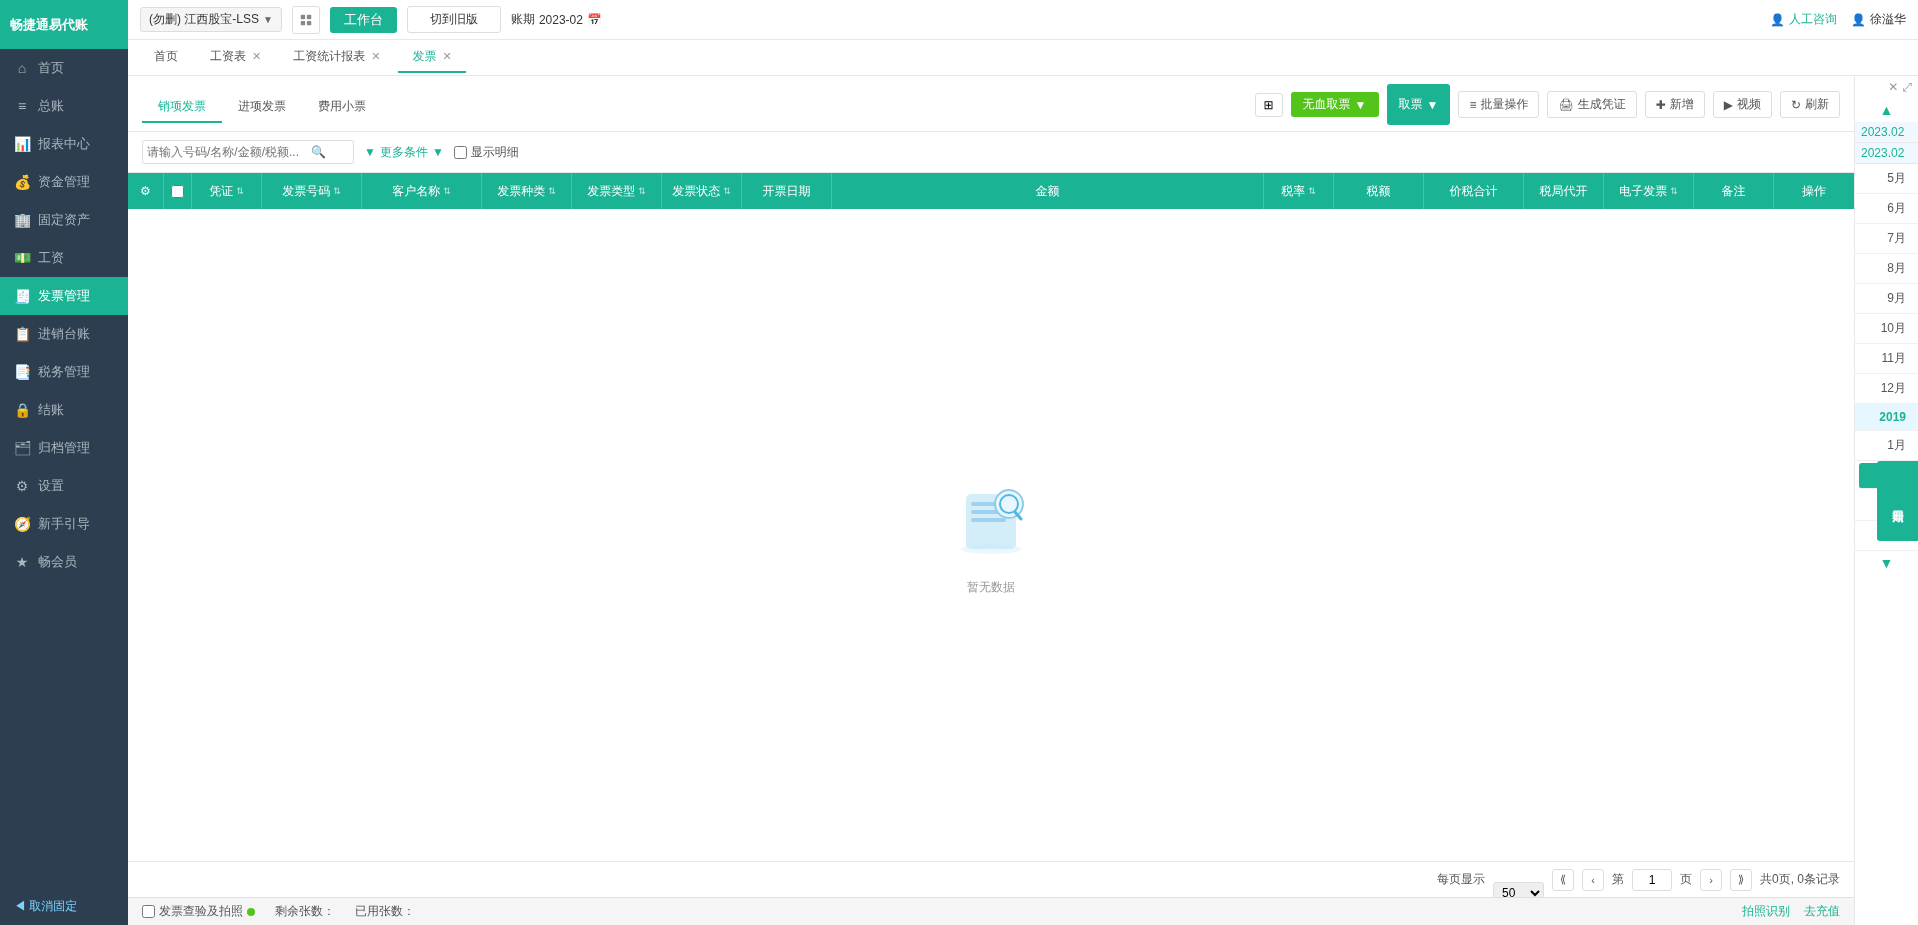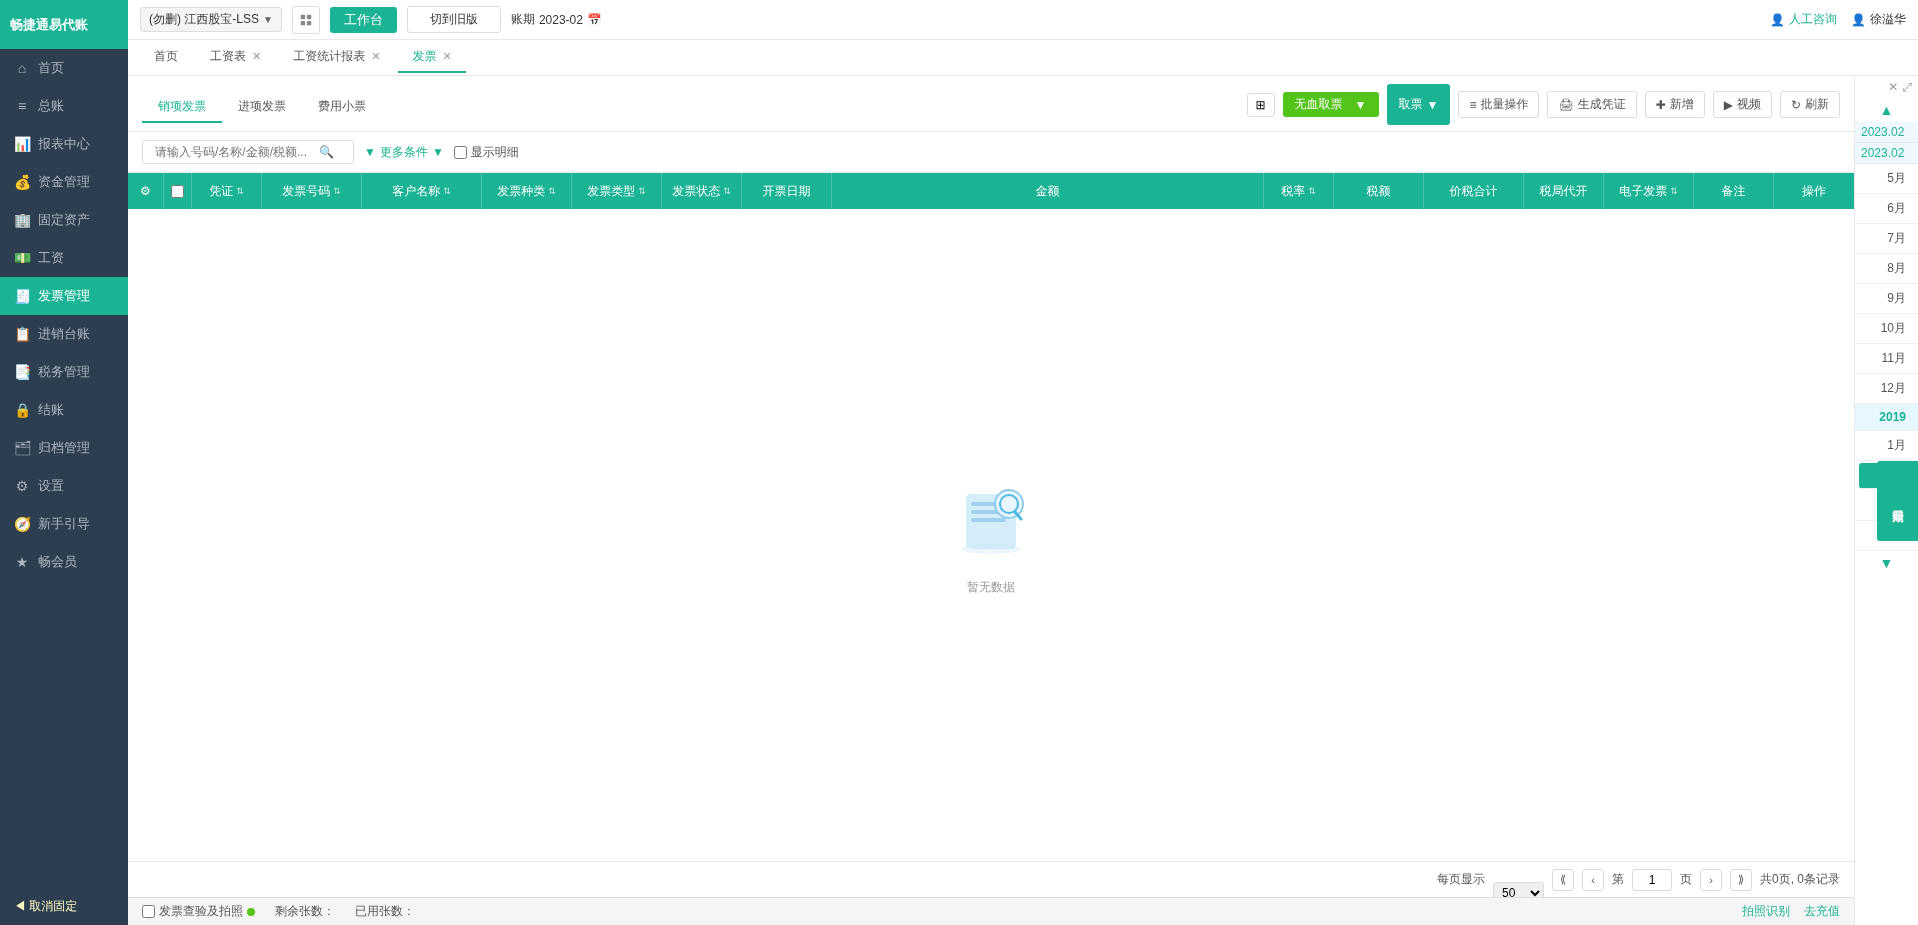--- a/index.html
+++ b/index.html
@@ -33,21 +33,21 @@
       color: #aab4be;
       cursor: pointer;
       gap: 8px;
     }
     .sidebar-item.active { background: #1ab394; color: #fff; }
     .sidebar-item .si-icon { font-size: 14px; width: 16px; text-align: center; }
     .sidebar-item .si-label { font-size: 13px; }
     .sidebar-bottom {
       margin-top: auto;
       padding: 10px 14px;
-      color: #fef9c3;
+      color: #7dd3fc;
       cursor: pointer;
       display: flex;
       align-items: center;
       gap: 8px;
     }
 
     
     .main {
       flex: 1;
       display: flex;
@@ -199,21 +199,21 @@
       display: flex; align-items: center;
     }
     .btn-green {
       background: #52c41a;
       color: #fff;
       border: none;
       border-radius: 3px;
       padding: 4px 12px;
       cursor: pointer;
       font-size: 12px;
-      display: flex; align-items: center; gap: 12px;
+      display: flex; align-items: center; gap: 4px;
     }
     .btn-teal {
       background: #1ab394;
       color: #fff;
       border: none;
       border-radius: 3px;
       padding: 12px 12px;
       cursor: pointer;
       font-size: 12px;
       display: flex; align-items: center; gap: 4px;
@@ -252,21 +252,21 @@
       align-items: center;
       padding: 8px 14px;
       gap: 10px;
       border-bottom: 1px solid #e8e8e8;
     }
     .search-input {
       display: flex;
       align-items: center;
       border: 1px solid #ddd;
       border-radius: 3px;
-      padding: 4px 12px;
+      padding: 4px 4px;
       gap: 4px;
       background: #fff;
       width: 212px;
     }
     .search-input input {
       border: none;
       outline: none;
       font-size: 12px;
       width: 160px;
       color: #999;

